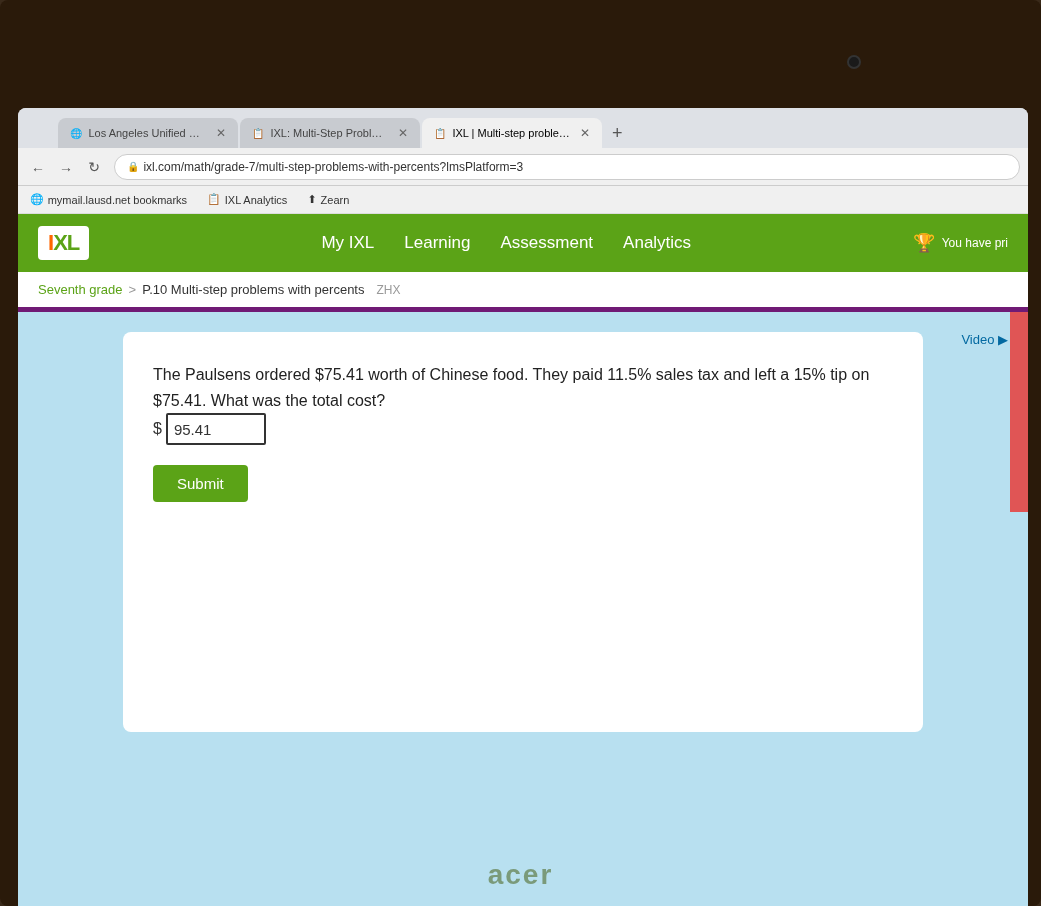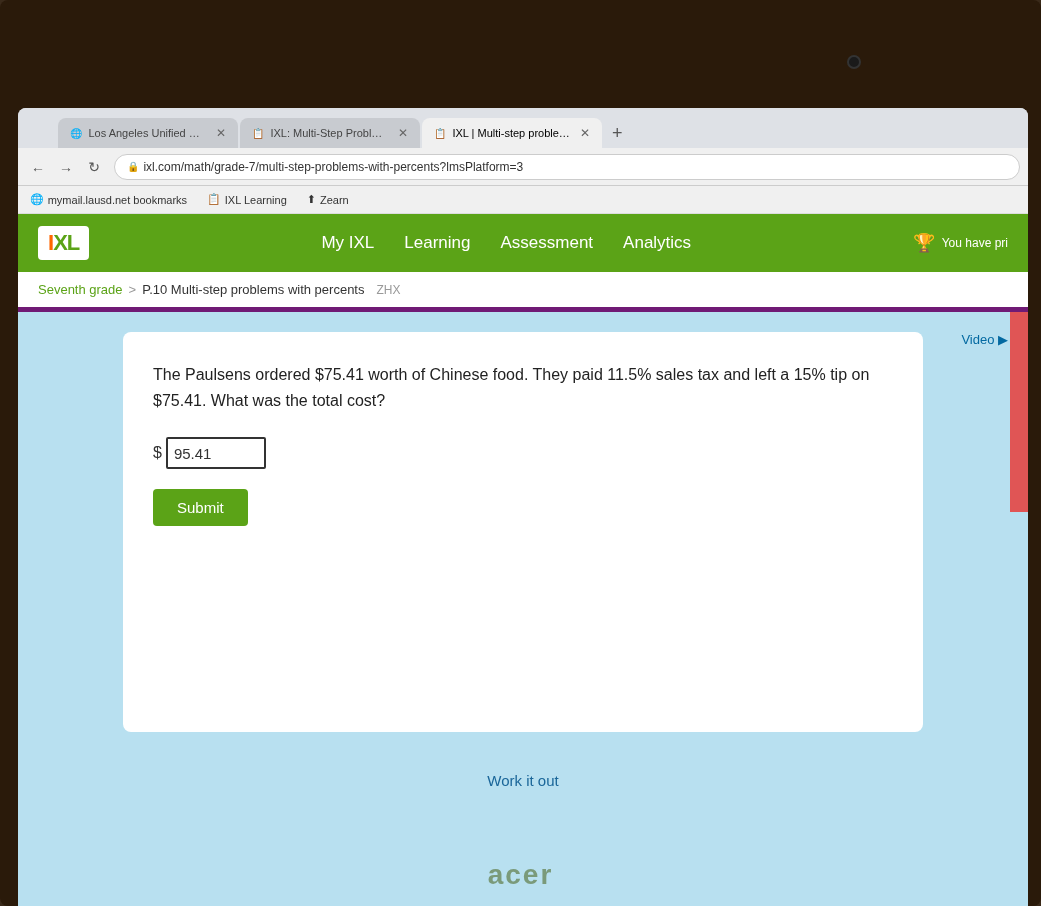--- a/index.html
+++ b/index.html
@@ -283,21 +283,20 @@
       padding: 30px 30px 30px 30px;
       max-width: 800px;
       margin: 0 auto;
       min-height: 400px;
     }
 
     .question-text {
       font-size: 16px;
       line-height: 1.6;
       color: #222;
-      margin-bottom: 24px;
     }
 
     .answer-row {
       display: flex;
       align-items: center;
       gap: 4px;
       margin-bottom: 20px;
     }
 
     .dollar-sign {
@@ -414,21 +413,21 @@
     </div>
   </div>
 
   <div class="bookmarks-bar">
     <div class="bookmark-item">
       <span>🌐</span>
       <span>mymail.lausd.net bookmarks</span>
     </div>
     <div class="bookmark-item">
       <span>📋</span>
-      <span>IXL Learning</span>
+      <span>IXL Analytics</span>
     </div>
     <div class="bookmark-item">
       <span>⬆</span>
       <span>Zearn</span>
     </div>
   </div>
 
   <div class="ixl-page">
 
     <div class="ixl-header">
@@ -466,21 +465,18 @@
         <p class="question-text">The Paulsens ordered $75.41 worth of Chinese food. They paid 11.5% sales tax and left a 15% tip on $75.41. What was the total cost?</p>
 
         <div class="answer-row">
           <span class="dollar-sign">$</span>
           <input type="text" class="answer-input" value="95.41" style="">
         </div>
 
         <button class="submit-btn">Submit</button>
       </div>
 
-      <div class="work-out-section" style="margin-top: 20px;">
-        <a class="work-out-link">Work it out</a>
-      </div>
 
     </div>
   </div>
 </div>
 
 <div class="acer-logo">acer</div>
 
 </body></html>

